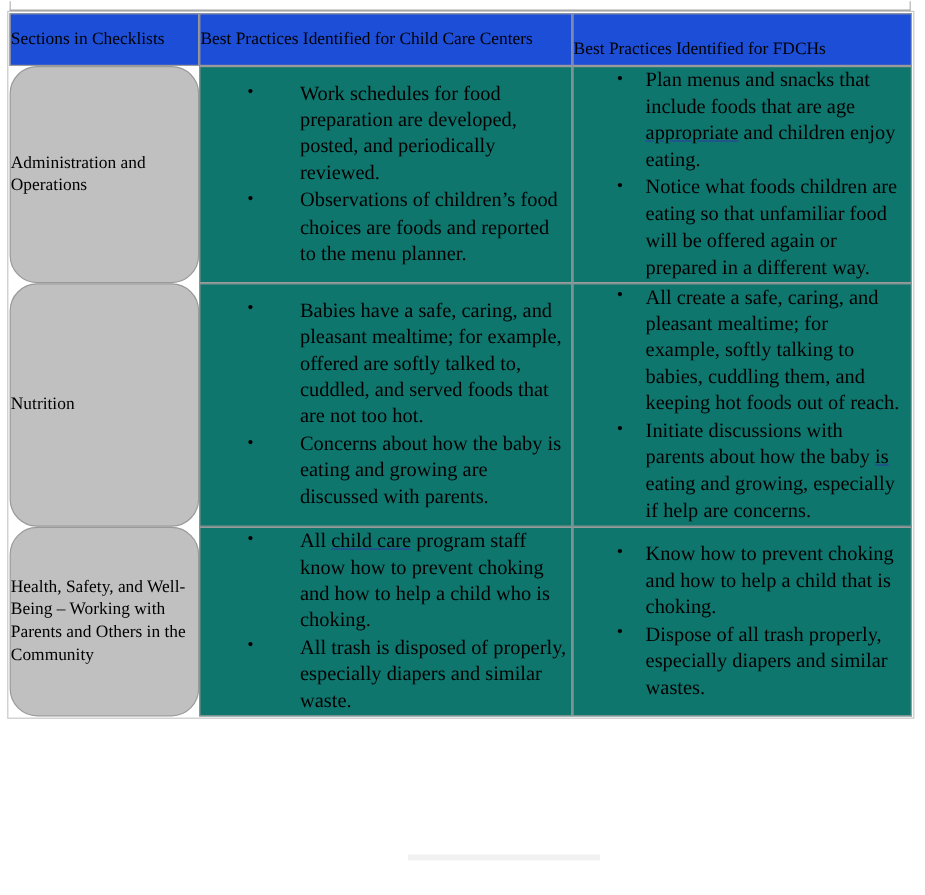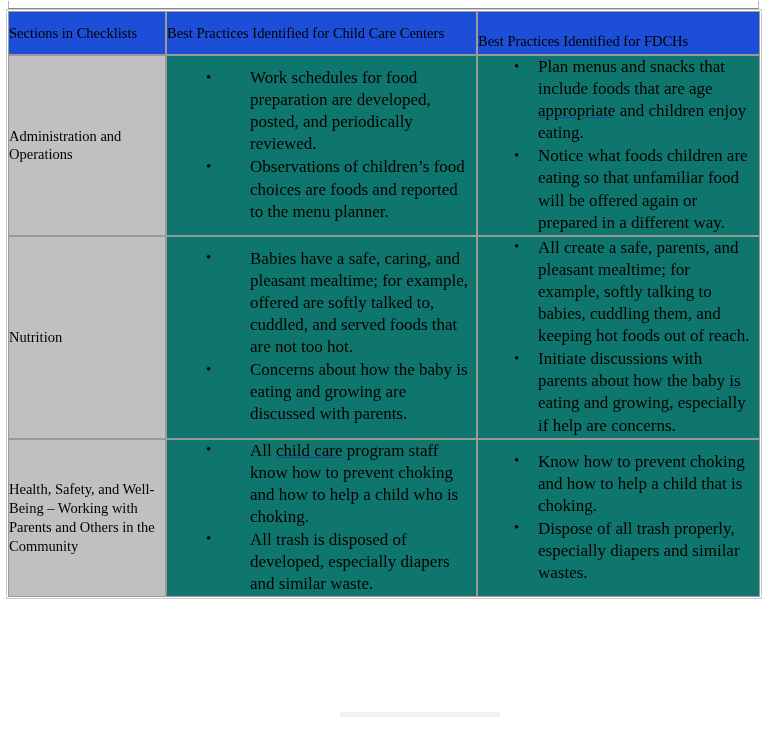--- a/index.html
+++ b/index.html
@@ -76,20 +76,21 @@
   thead th.h-sections { vertical-align: middle; padding-top: 0; }
   thead th.h-fdch { vertical-align: middle; padding-top: 16px; }
 
   
   td.section-label {
     background: #c0c0c0;
     font-size: 14.5px;
     line-height: 1.3;
     padding: 6px 8px 6px 7px;
     vertical-align: middle;
+    border-radius: 23px;
   }
   td.practices {
     background: #0f766e;
     padding: 6px 6px 6px 0;
     vertical-align: middle;
   }
 
   ul.practice-list {
     margin: 0;
     padding: 0 4px 0 0;
@@ -171,31 +172,31 @@
         <tr>
           <td class="section-label"><span>Nutrition</span></td>
           <td class="practices col-centers">
             <ul class="practice-list">
               <li><span>Babies have a safe, caring, and pleasant mealtime; for example, offered are softly talked to, cuddled, and served foods that are not too hot.</span></li>
               <li><span>Concerns about how the baby is eating and growing are discussed with parents.</span></li>
             </ul>
           </td>
           <td class="practices col-fdch">
             <ul class="practice-list">
-              <li><span>All create a safe, parents, and pleasant mealtime; for example, softly talking to babies, cuddling them, and keeping hot foods out of reach.</span></li>
+              <li><span>All create a safe, caring, and pleasant mealtime; for example, softly talking to babies, cuddling them, and keeping hot foods out of reach.</span></li>
               <li><span>Initiate discussions with parents about how the baby </span><span class="ul-link">is</span><span> eating and growing, especially if help are concerns.</span></li>
             </ul>
           </td>
         </tr>
         <tr>
           <td class="section-label"><span>Health, Safety, and Well-Being – Working with Parents and Others in the Community</span></td>
           <td class="practices col-centers">
             <ul class="practice-list">
               <li><span>All </span><span class="ul-link">child care</span><span> program staff know how to prevent choking and how to help a child who is choking.</span></li>
-              <li><span>All trash is disposed of developed, especially diapers and similar waste.</span></li>
+              <li><span>All trash is disposed of properly, especially diapers and similar waste.</span></li>
             </ul>
           </td>
           <td class="practices col-fdch">
             <ul class="practice-list">
               <li><span>Know how to prevent choking and how to help a child that is choking.</span></li>
               <li><span>Dispose of all trash properly, especially diapers and similar wastes.</span></li>
             </ul>
           </td>
         </tr>
       </tbody>

